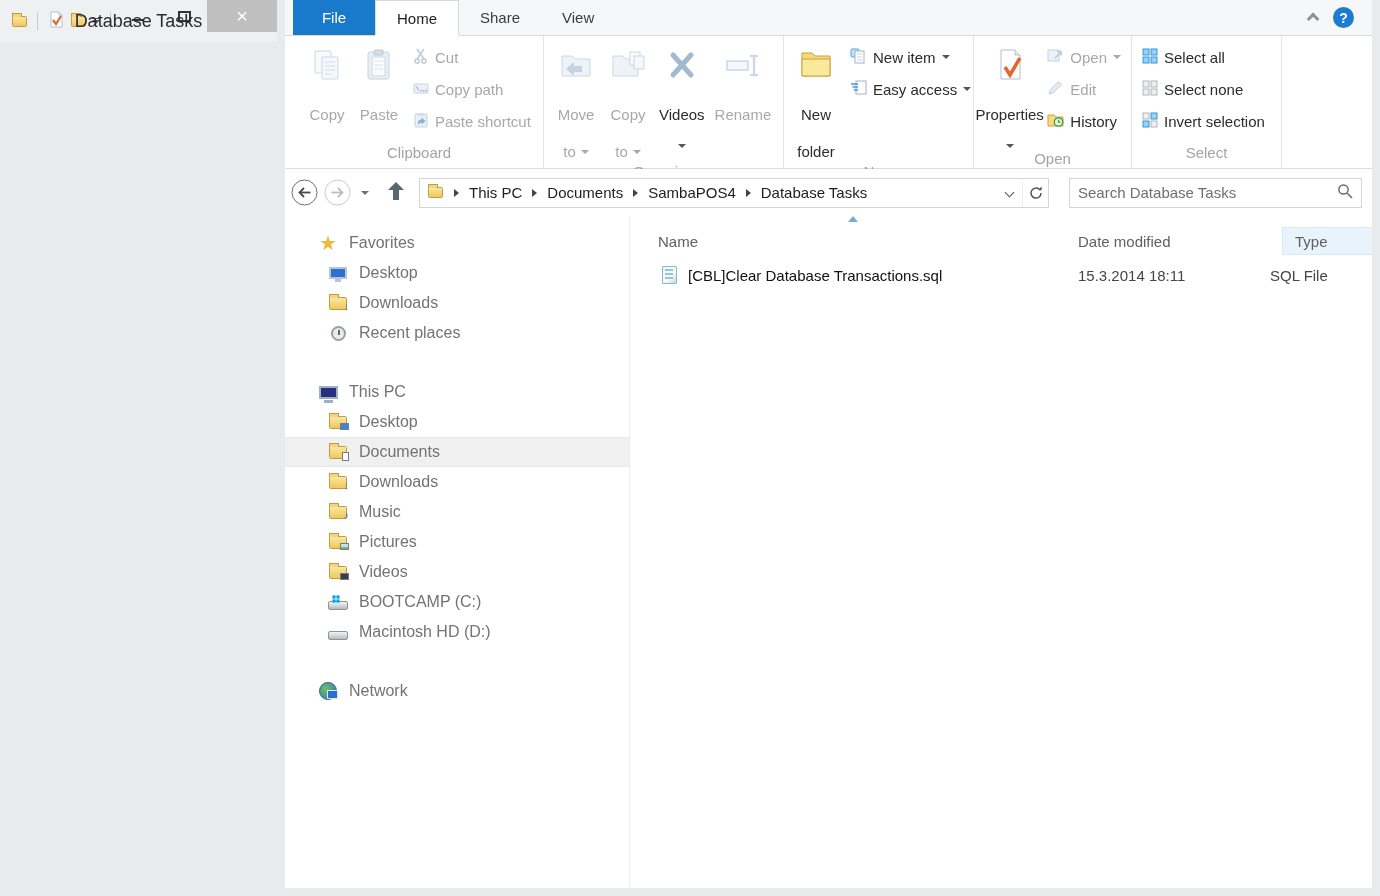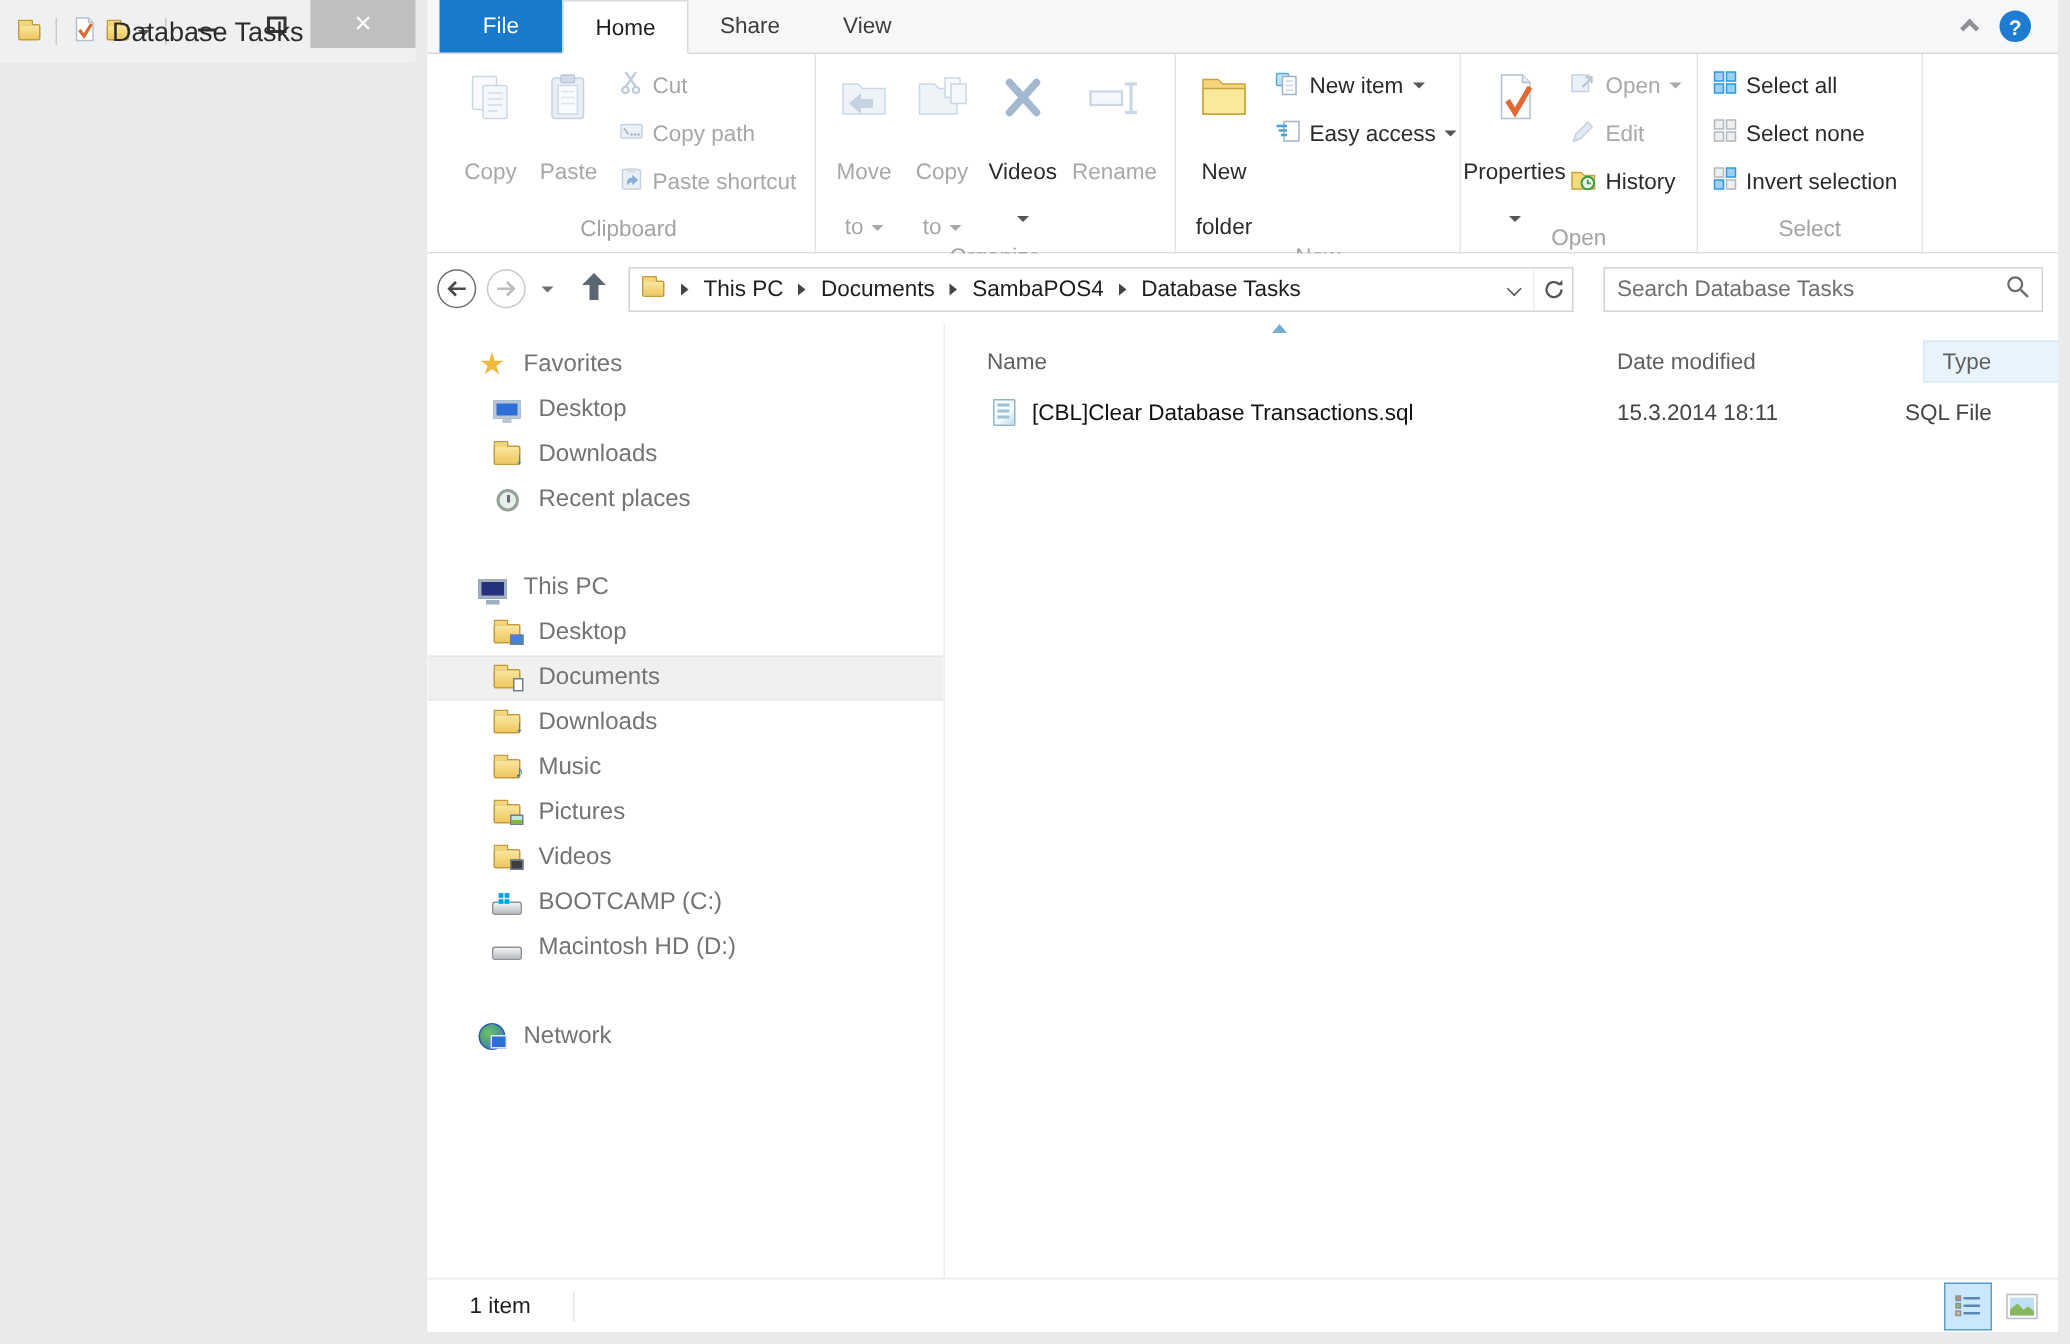--- a/index.html
+++ b/index.html
@@ -617,42 +617,15 @@
                 <span>[CBL]Clear Database Transactions.sql</span>
               </div>
               <div class="cell c1">15.3.2014 18:11</div>
               <div class="cell c2">SQL File</div>
               <div class="cell c3">1 KB</div>
             </div>
           </div>
       </div>
     </div>
 
-    <div class="statusbar">
-      <span>1 item</span>
-      <span class="status-divider"></span>
-      <div class="viewbtns">
-        <div class="vbtn selected">
-          <svg width="20" height="20" viewBox="0 0 20 20">
-              <g>
-                <rect x="2" y="3" width="3" height="3" fill="#d4867a" stroke="#8a8f96"></rect>
-                <rect x="2" y="8" width="3" height="3" fill="#8fbb7f" stroke="#8a8f96"></rect>
-                <rect x="2" y="13" width="3" height="3" fill="#d9c27e" stroke="#8a8f96"></rect>
-                <g stroke="#5b86b4" stroke-width="1.6">
-                  <line x1="7" y1="4.5" x2="18" y2="4.5"></line>
-                  <line x1="7" y1="9.5" x2="18" y2="9.5"></line>
-                  <line x1="7" y1="14.5" x2="18" y2="14.5"></line>
-                </g>
-              </g>
-            </svg>
-        </div>
-        <div class="vbtn">
-          <svg width="22" height="18" viewBox="0 0 22 18">
-              <rect x="1" y="1" width="20" height="16" fill="#fff" stroke="#b9bcc0"></rect>
-              <rect x="3" y="3" width="16" height="12" fill="#bfe0f2"></rect>
-              <path d="M3 11 l5 -4 4 4 3 -2 4 3 v3 h-16 z" fill="#86b95f"></path>
-            </svg>
-        </div>
-      </div>
-    </div>
 
   </div>
 </div>
 
 </body></html>

